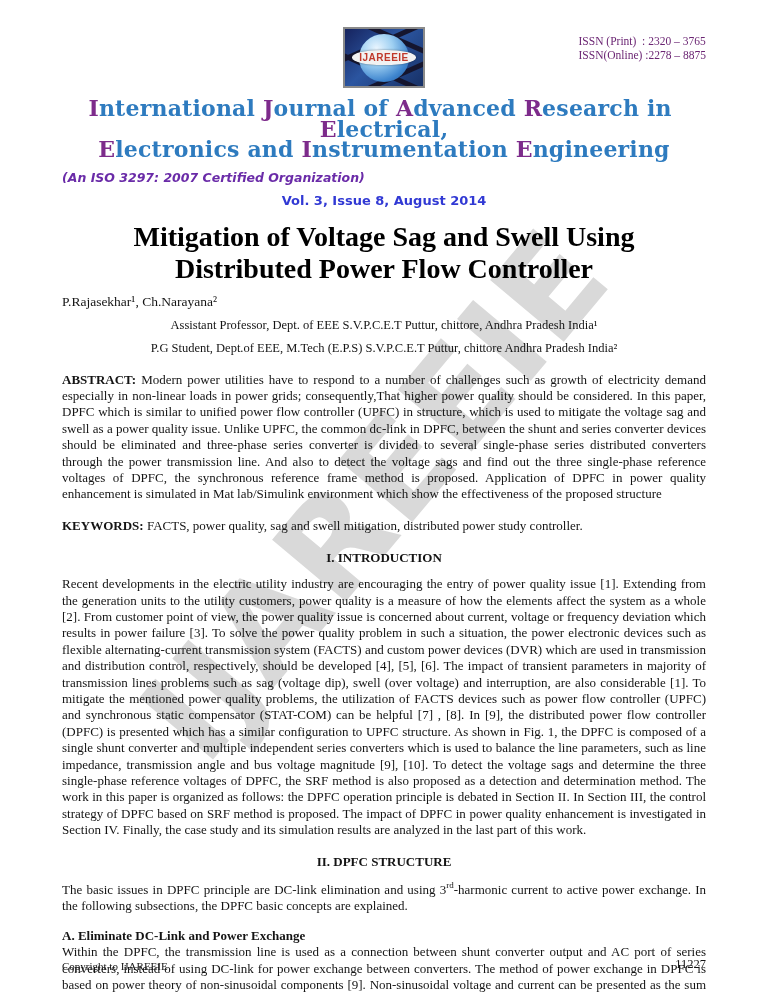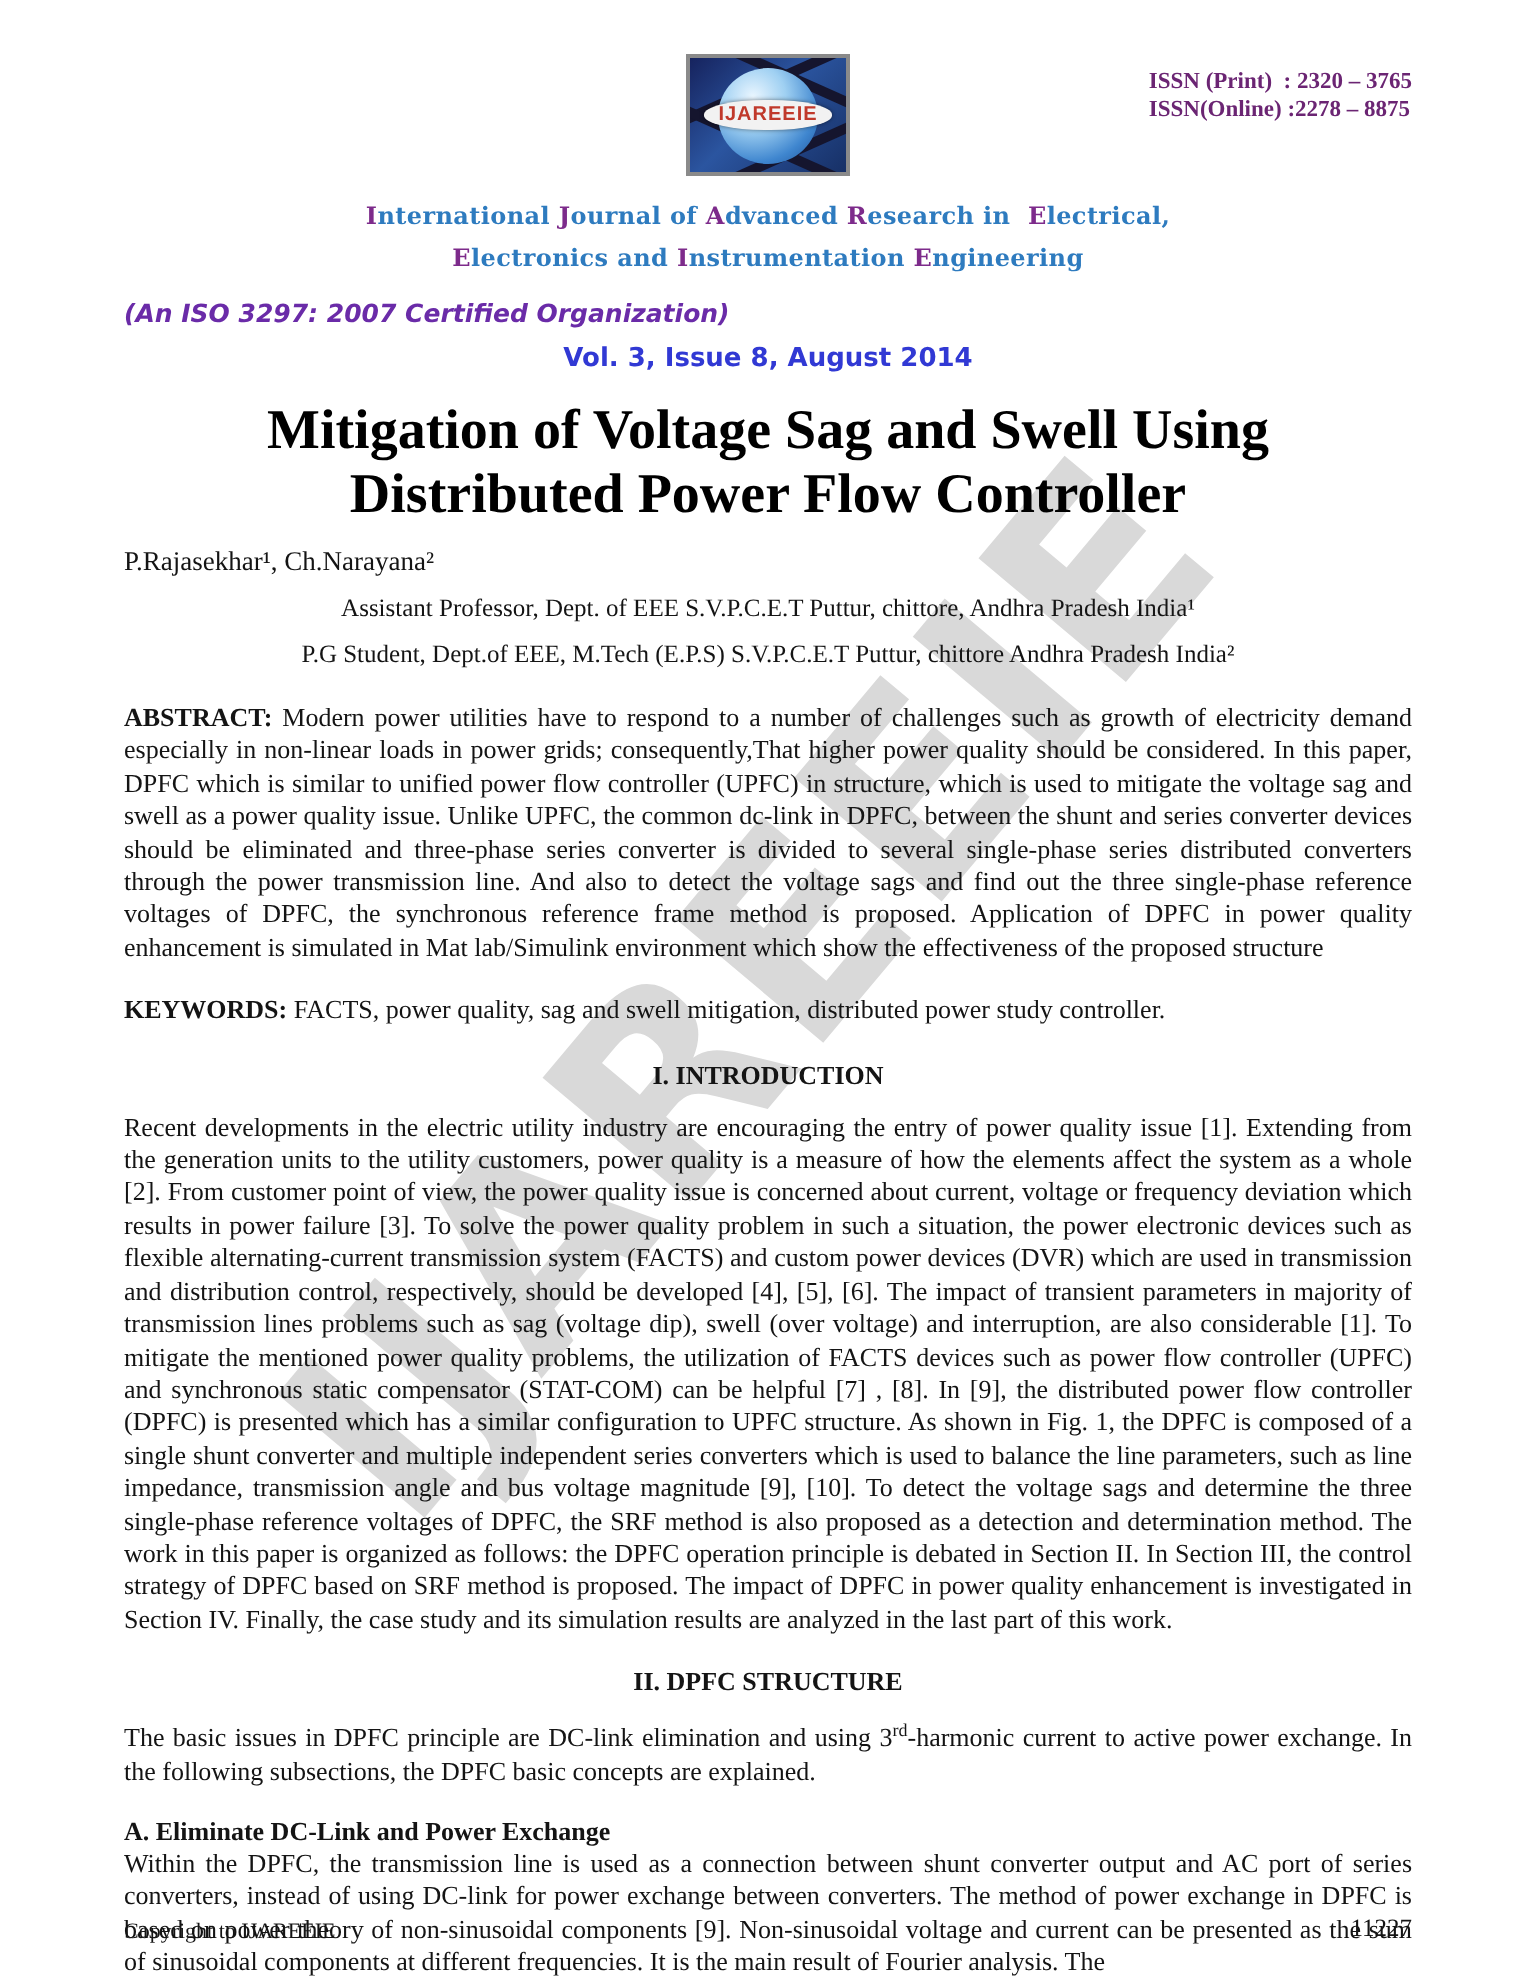--- a/index.html
+++ b/index.html
@@ -35,25 +35,25 @@
     position:absolute;left:7px;right:7px;top:21px;height:15px;border-radius:48%;
     background:#f2f2f2;display:flex;align-items:center;justify-content:center;
     box-shadow:0 0 2px rgba(0,0,0,.5);
   }
   .logo .band span{
     font-family:"Liberation Sans", sans-serif;font-weight:bold;font-size:10px;
     letter-spacing:.5px;color:var(--logo-text-red,#c0392b);
   }
   .issn{
     position:absolute;right:0;top:34px;text-align:left;
-    font-weight:bold;font-size:11.5px;line-height:14px;color:var(--issn-purple,#6b2573);
+    font-weight:normal;font-size:11.5px;line-height:14px;color:var(--issn-purple,#6b2573);
   }
   .journal-title{
     text-align:center;font-family:"DejaVu Serif", serif;font-weight:bold;
-    font-size:12px;line-height:20.5px;letter-spacing:.2px;
+    font-size:22px;line-height:20.5px;letter-spacing:.2px;
   }
   .seg-base{color:var(--title-blue,#2e7bbf);}
   .seg-accent{color:var(--title-purple,#7d2b8b);}
   .iso-line{
     margin-top:10px;text-align:left;font-family:"DejaVu Sans", sans-serif;
     font-weight:bold;font-style:italic;font-size:12.5px;color:var(--iso-purple,#6a2ba8);
   }
   .vol-line{
     margin-top:8px;text-align:center;font-family:"DejaVu Sans", sans-serif;
     font-weight:bold;font-size:13px;color:var(--vol-blue,#3139d4);

